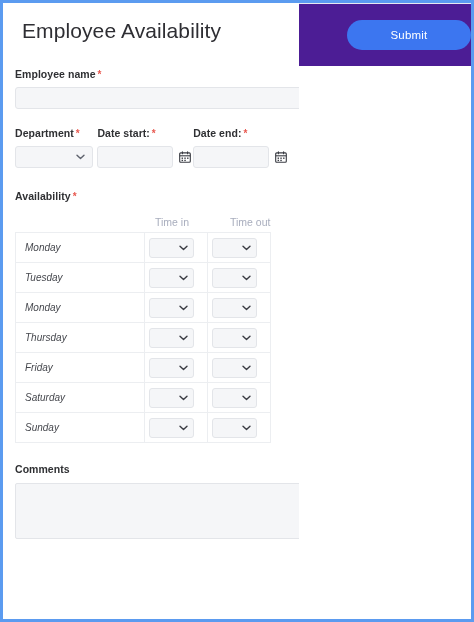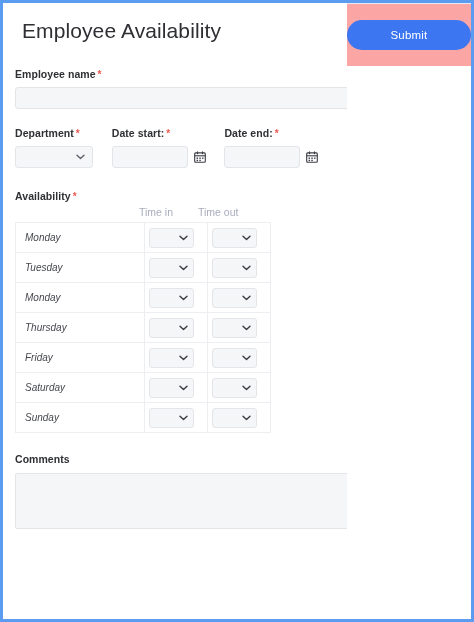--- a/index.html
+++ b/index.html
@@ -113,22 +113,23 @@
     height: 12px;
     line-height: 0;
     display: inline-block;
   }
 
   
   .avail-label-row { margin-top: 22px; padding-left: 2px; }
 
   .avail-head {
     display: flex;
-    margin-top: 3px;
+    margin-top: 13px;
     padding-left: 2px;
+    gap: 16px;
   }
   .avail-head .spacer-day { width: 119px; }
   .avail-head .col-head {
     width: 57px;
     font-size: 10.5px;
     color: #a8adbd;
     font-weight: normal;
     padding-left: 5px;
     box-sizing: border-box;
   }
@@ -202,25 +203,26 @@
   .resize-grip svg {
     position: absolute;
     right: 2px;
     top: -10px;
   }
 
   
   .form-footer {
     flex: 0 0 auto;
     height: 62px;
-    background: #fca5a5;
+    background: #4c1d95;
     border-top: 1px solid #e7e9f2;
     display: flex;
     align-items: center;
     justify-content: center;
+    padding-left: 48px;
   }
   .submit-btn {
     background: #3c76f0;
     color: #ffffff;
     border: none;
     border-radius: 16px;
     width: 124px;
     height: 30px;
     font-family: "Liberation Sans", sans-serif;
     font-size: 11.5px;

